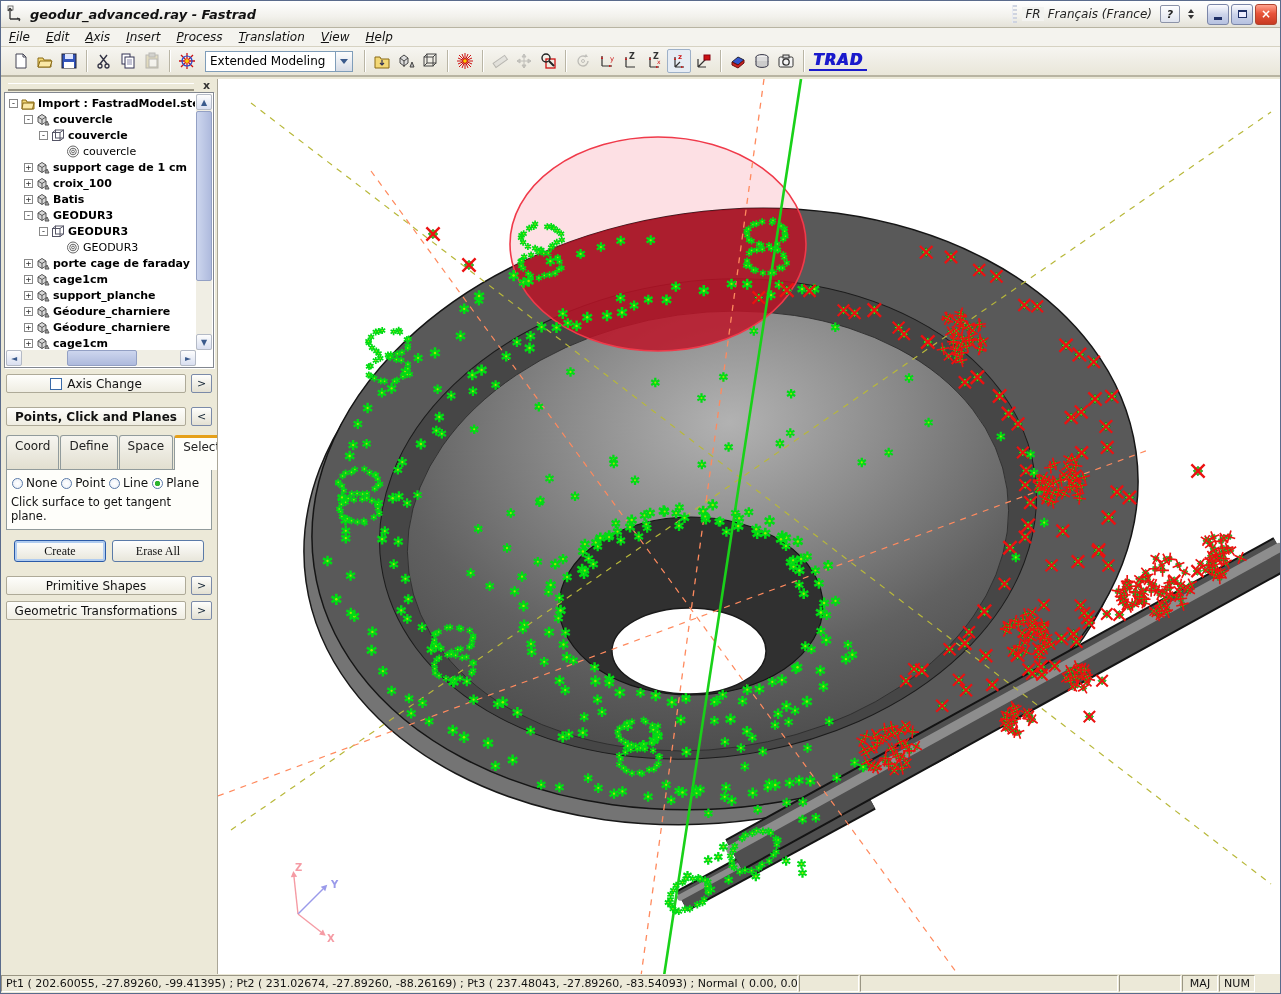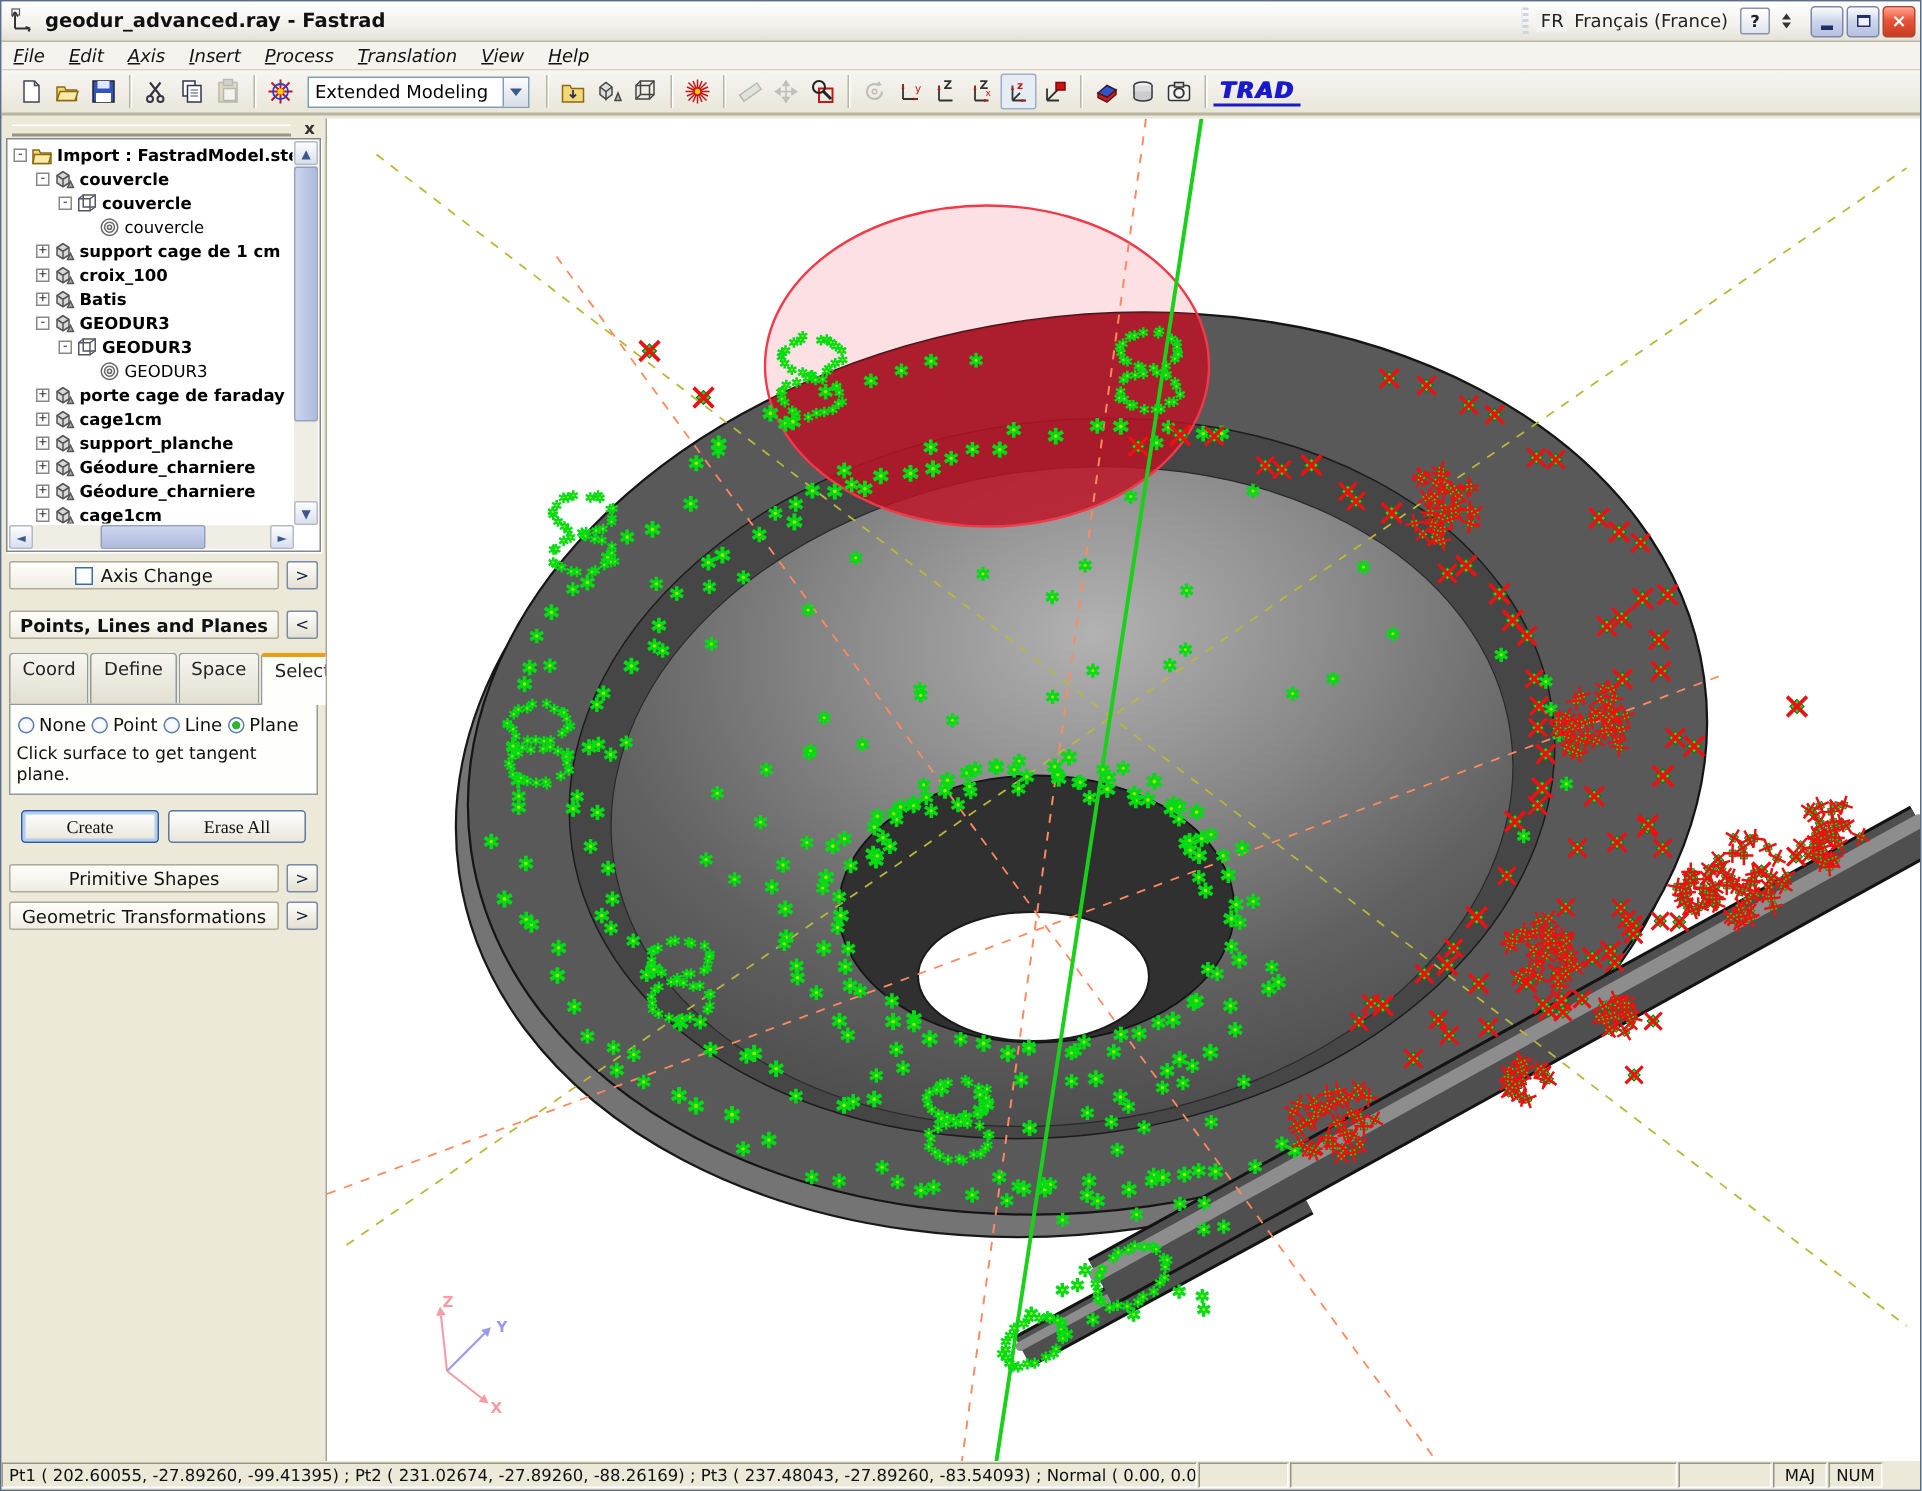--- a/index.html
+++ b/index.html
@@ -1,21 +1,21 @@
 <!DOCTYPE html>
 <html style="--green: #00dc14; --red: #ec1111;"><head>
 <meta charset="utf-8">
 <style>
   * { box-sizing: border-box; margin:0; padding:0; }
   html,body { background:#9aa5b1; }
   body { font-family:"DejaVu Sans", sans-serif; }
   .window { position:relative; width:1281px; height:994px; background:#ece9d8; border:1px solid #5a6b8c; overflow:hidden; }
 
   
-  .titlebar { height:27px; background:linear-gradient(#ffffff,#f2f1ec 60%,#e4e2d8); display:flex; align-items:center; border-bottom:1px solid #b8b4a2; }
+  .titlebar { height:27px; background:linear-gradient(#ffffff,#f2f1ec 60%,#e4e2d8); display:flex; align-items:center; border-bottom:1px solid #b8b4a2;font-style:italic; }
   .app-icon { width:20px; height:20px; margin:0 5px 0 4px; }
   .title-text { font-weight:bold; font-size:13px; color:#111; }
   .tb-spacer { flex:1; }
   .lang-grip { width:5px; height:18px; margin-right:5px;
     background:repeating-linear-gradient(#cfd4e0 0 2px, transparent 2px 4px); border-left:1px solid #e7eaf2; }
   .lang-code { font-size:12px; color:#222; background:#f3f3f0; padding:0 3px; margin-right:4px; }
   .lang-name { font-size:12px; color:#222; margin-right:8px; }
   .mini-btn { width:20px; height:18px; border:1px solid #8c93a8; background:linear-gradient(#ffffff,#dfe3ee);
     font-size:11px; font-weight:bold; color:#222; display:flex; align-items:center; justify-content:center; border-radius:2px; margin-right:4px; }
   .chev-btn { width:13px; height:18px; border:none; background:transparent; display:flex; flex-direction:column; align-items:center; justify-content:center; gap:2px; margin-right:8px; }
@@ -474,21 +474,21 @@
       <div class="hdr-row">
         <div class="hdr-bar">
           <span class="cbx"></span>
           <span>Axis Change</span>
         </div>
         <div class="side-btn">&gt;</div>
       </div>
 
       <div class="hdr-row" style="margin-top:14px">
         <div class="hdr-bar bold">
-          <span>Points, Lines and Planes</span>
+          <span>Points, Click and Planes</span>
         </div>
         <div class="side-btn">&lt;</div>
       </div>
 
       <div class="tabs" id="tabs">
           <span class="tab">Coord</span>
           <span class="tab">Define</span>
           <span class="tab">Space</span>
           <span class="tab active">Select</span>
         </div>

